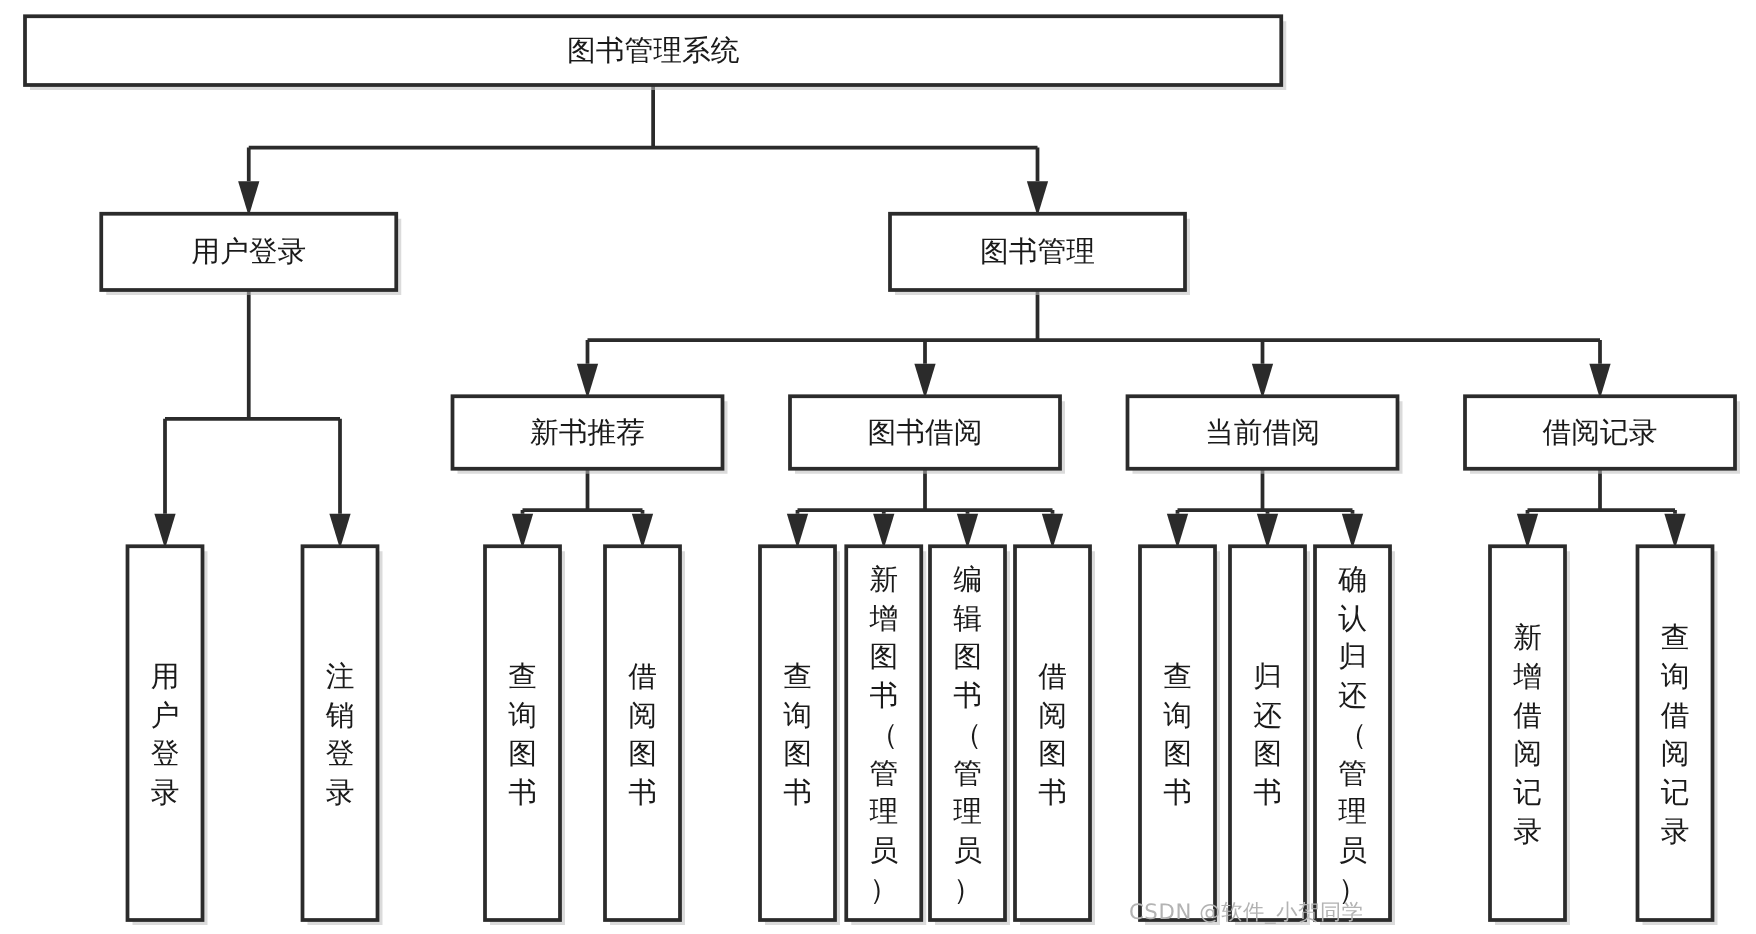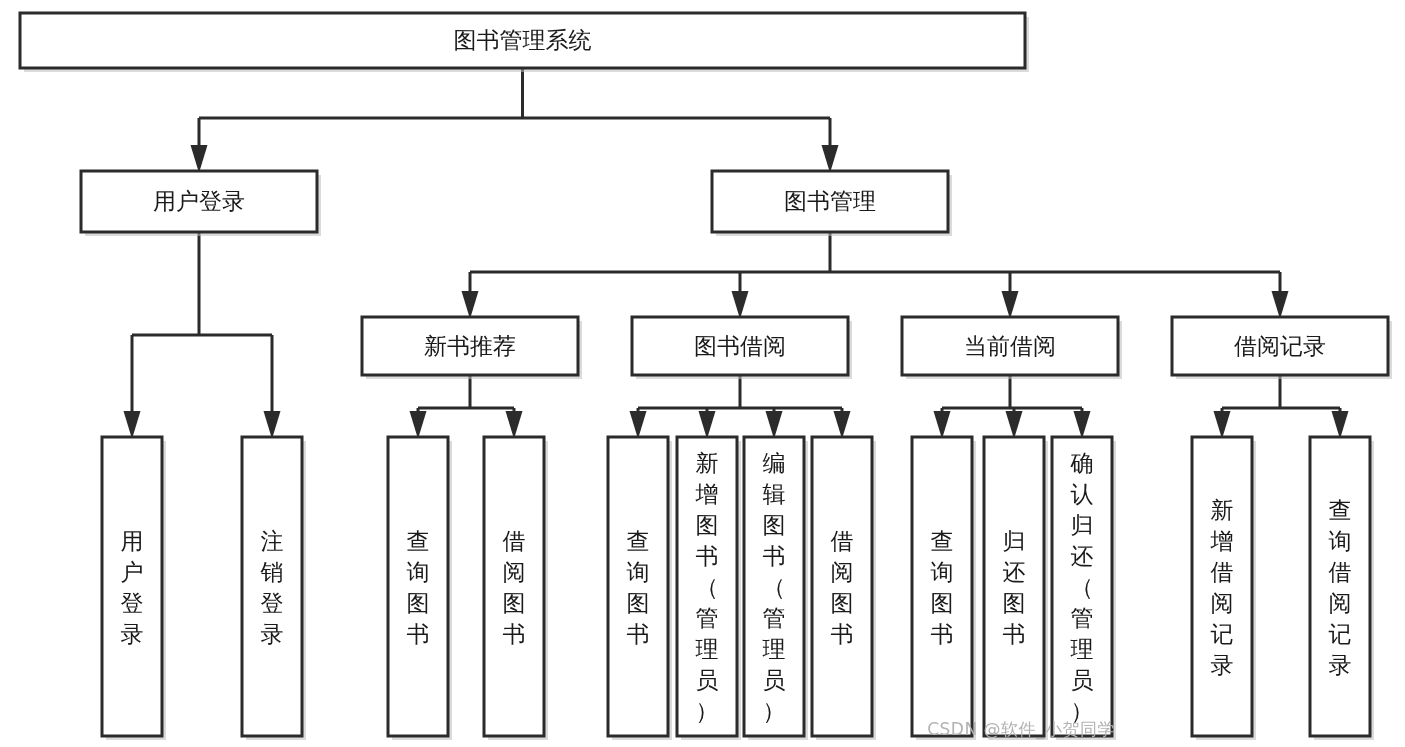--- a/index.html
+++ b/index.html
@@ -55,21 +55,21 @@
     dominant-baseline: middle;
   }
   .node-label-v {
     font-family: "DejaVu Sans", "Liberation Sans", sans-serif;
     font-size: 23px;
     fill: #1a1a1a;
     text-anchor: middle;
   }
   .watermark {
     position: absolute;
-    right: 4px;
+    right: 28px;
     bottom: 6px;
     font-family: "DejaVu Sans", "Liberation Sans", sans-serif;
     font-size: 17px;
     color: #b3b3b3;
     white-space: nowrap;
     letter-spacing: 0.5px;
   }
 </style>
 </head>
 <body>

